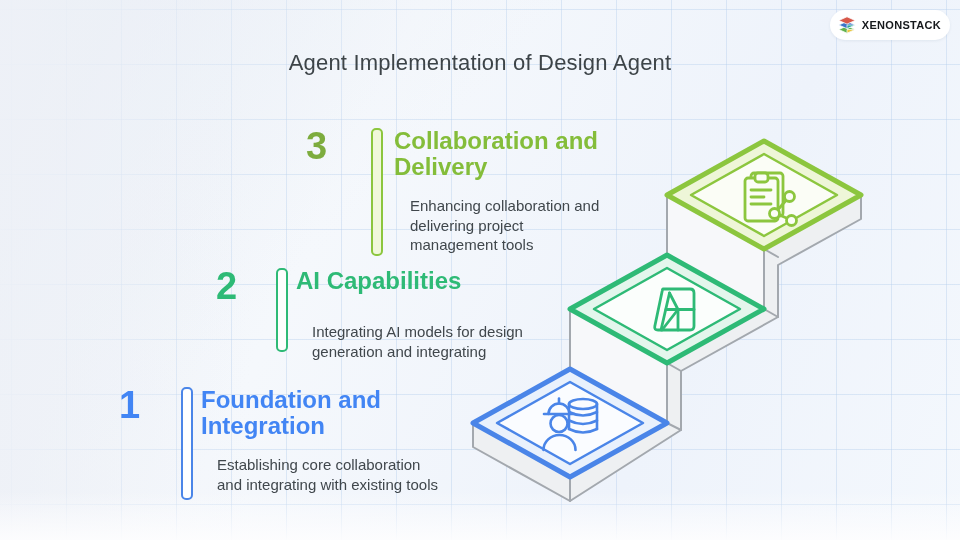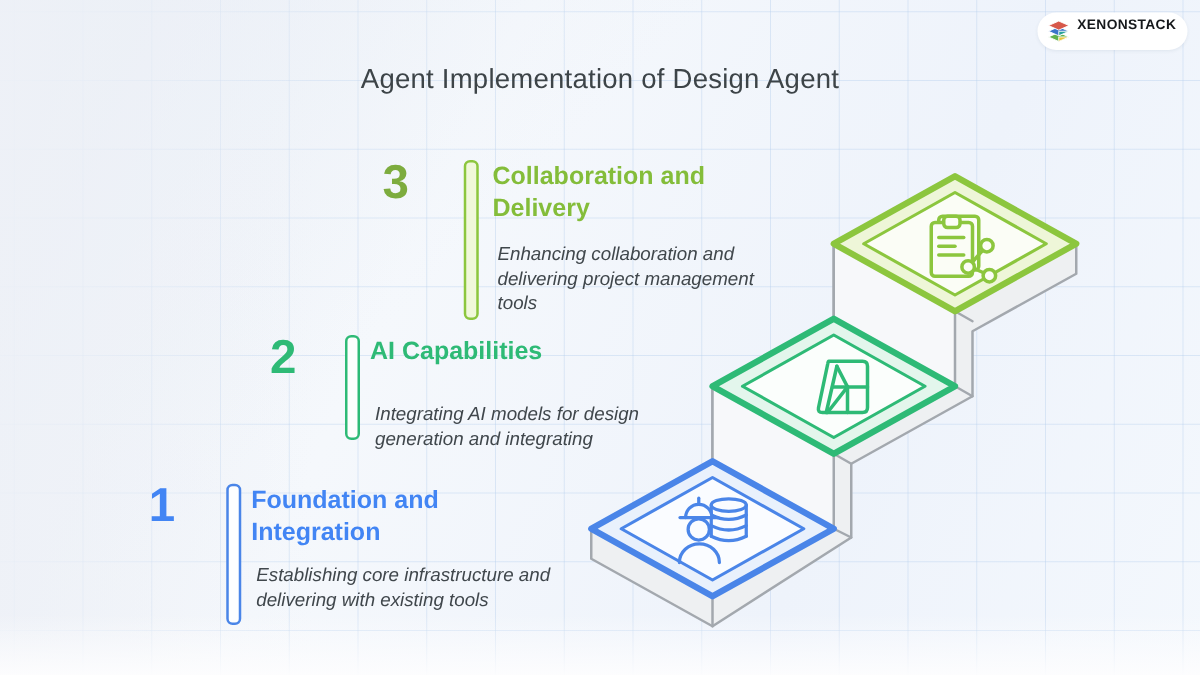--- a/index.html
+++ b/index.html
@@ -23,29 +23,29 @@
       linear-gradient(to right, rgba(238,241,247,.85) 0%, rgba(238,241,247,0) 26%),
       linear-gradient(135deg, rgba(233,238,246,.7) 0%, rgba(255,255,255,0) 38%);
   }
   .main-title{
     position:absolute;top:50px;left:0;width:100%;text-align:center;margin:0;
     font-size:22px;font-weight:500;color:#3d4448;letter-spacing:.2px;
   }
   .logo-card{
     position:absolute;top:10px;right:10px;height:22px;
     background:#ffffff;border-radius:15px;padding:4px 9px 4px 7px;
-    display:flex;align-items:flex-start;gap:5px;
+    display:flex;align-items:center;gap:5px;
     box-shadow:0 1px 3px rgba(40,60,90,.08);
   }
   .logo-card span{font-size:11px;font-weight:700;color:#15181b;letter-spacing:.3px;}
   .phase-number{position:absolute;font-weight:700;font-size:38px;line-height:40px;}
   .phase-bar{position:absolute;width:8px;border-radius:5px;border:2px solid;}
   .phase-text{position:absolute;}
-  .phase-text h2{margin:0;font-size:20px;font-weight:700;line-height:26px;}
-  .phase-text p{margin:4px;font-size:15px;line-height:19.5px;color:#40474c;font-style:italic;}
+  .phase-text h2{margin:0;font-size:24px;font-weight:700;line-height:26px;}
+  .phase-text p{margin:16px;font-size:15px;line-height:19.5px;color:#40474c;}
   
   .n3{left:306px;top:126px;color:#7dac3e;}
   .b3{left:371px;top:128px;height:124px;border-color:#8cc63e;background:#f0f8da;}
   .t3{left:394px;top:128px;width:232px;}
   .t3 h2{color:#84bd3a;margin-bottom:14px;width:215px;}
   
   .n2{left:216px;top:266px;color:#2eba76;}
   .b2{left:276px;top:268px;height:80px;border-color:#2eba76;background:#fdfefd;}
   .t2{left:296px;top:268px;width:250px;}
   .t2 h2{color:#2eba76;margin-bottom:28px;}
@@ -87,21 +87,21 @@
   <div class="phase-bar b2"></div>
   <div class="phase-text t2">
     <h2>AI Capabilities</h2>
     <p>Integrating AI models for design generation and integrating</p>
   </div>
 
   <div class="phase-number n1">1</div>
   <div class="phase-bar b1"></div>
   <div class="phase-text t1">
     <h2>Foundation and Integration</h2>
-    <p>Establishing core infrastructure and delivering with existing tools</p>
+    <p>Establishing core collaboration and integrating with existing tools</p>
   </div>
 
   <svg class="stairs" width="960" height="540" viewBox="0 0 960 540">
 
     <path d="M 764,141 L 861,195 L 861,219 L 778,265 L 778,317 L 681,371 L 681,430 L 570,501 L 473,447 L 473,423 L 570,369 L 570,309 L 667,255 L 667,195 Z" fill="#eef0f2" stroke="#a3a8ae" stroke-width="2" stroke-linejoin="round"></path>
 
     <path d="M 667,195 L 764,249 L 764,309 L 667,255 Z" fill="#f7f8fa" stroke="#a3a8ae" stroke-width="2" stroke-linejoin="round"></path>
     <path d="M 570,309 L 667,363 L 667,423 L 570,369 Z" fill="#f7f8fa" stroke="#a3a8ae" stroke-width="2" stroke-linejoin="round"></path>
 
     <g stroke="#a3a8ae" stroke-width="2" stroke-linecap="round">

